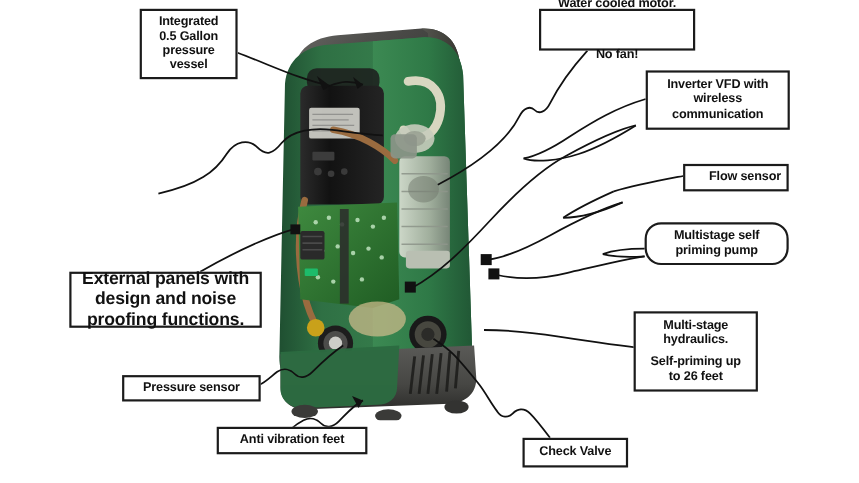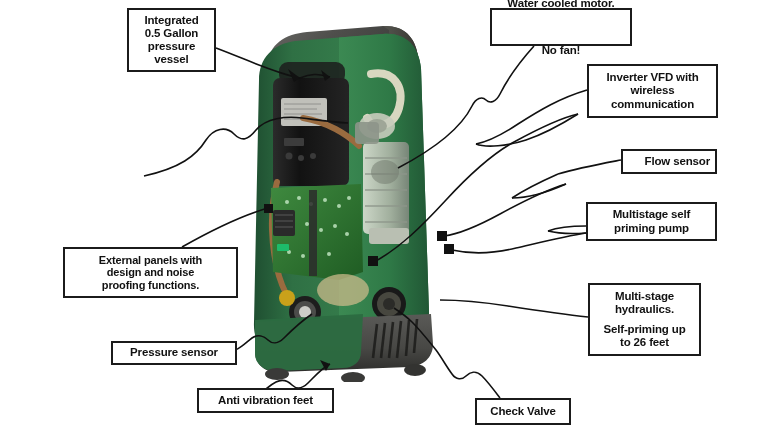--- a/index.html
+++ b/index.html
@@ -36,28 +36,28 @@
     letter-spacing: -0.15px;
     z-index: 40;
     padding: 2px 5px;
   }
   .callout .ln { display: block; white-space: nowrap; }
   .callout .gap { height: 6px; }
 
   
   #c-vessel   { left: 127px; top: 8px;   width: 89px;  height: 64px;  font-size: 11.5px; }
   #c-iface    { left: 57px;  top: 110px; width: 87px;  height: 79px;  font-size: 11.5px; }
-  #c-panels   { left: 63px;  top: 247px; width: 175px; height: 51px;  font-size: 11px; }
+  #c-panels   { left: 63px;  top: 247px; width: 175px; height: 51px;  font-size: 16px; }
   #c-press    { left: 99px;  top: 341px; width: 126px; height: 24px;  font-size: 11.5px; margin-left: 12px; }
   #c-feet     { left: 197px; top: 388px; width: 137px; height: 25px;  font-size: 11.5px; }
   #c-motor    { left: 490px; top: 8px;   width: 142px; height: 38px;  font-size: 11.5px; gap: 33px; }
   #c-vfd      { left: 587px; top: 64px;  width: 131px; height: 54px;  font-size: 11.5px; }
   #c-flow     { left: 621px; top: 149px; width: 96px;  height: 25px;  font-size: 11.5px; align-items: flex-end; }
-  #c-pump     { left: 586px; top: 202px; width: 131px; height: 39px;  font-size: 11.5px; }
-  #c-hyd      { left: 588px; top: 283px; width: 113px; height: 73px;  font-size: 11.5px; }
+  #c-pump     { left: 586px; top: 202px; width: 131px; height: 39px;  font-size: 11.5px; border-radius: 15px; }
+  #c-hyd      { left: 576px; top: 283px; width: 113px; height: 73px;  font-size: 11.5px; }
   #c-check    { left: 475px; top: 398px; width: 96px;  height: 27px;  font-size: 11.5px; }
 
   
   #leaders {
     position: absolute;
     left: 0; top: 0;
     width: 781px; height: 439px;
     z-index: 30;
     pointer-events: none;
   }

